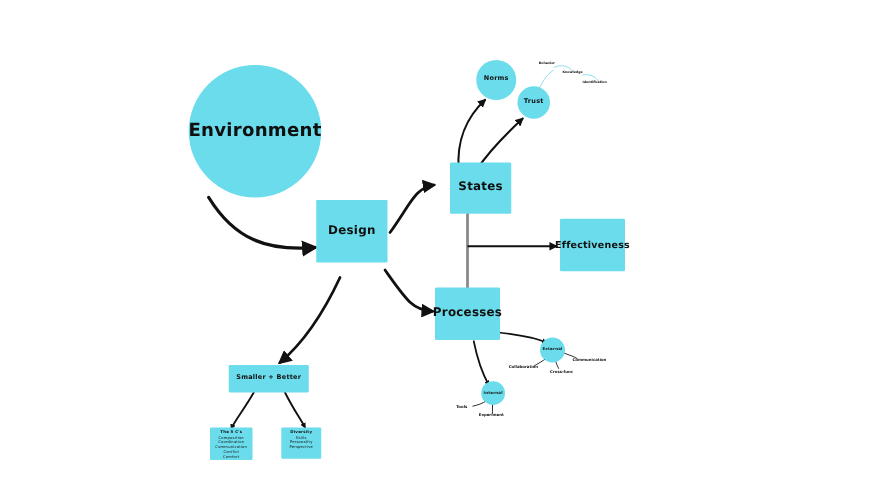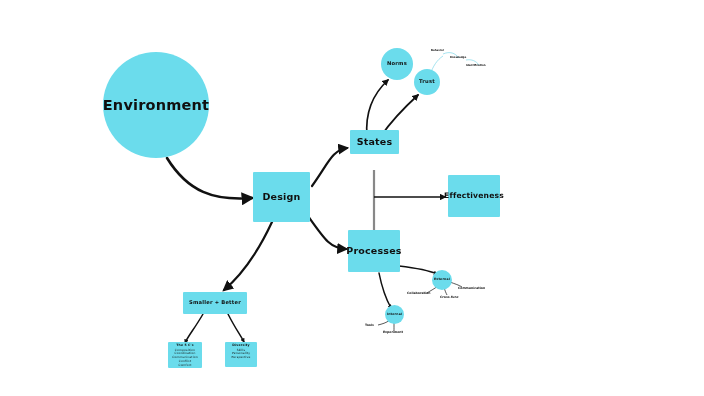--- a/index.html
+++ b/index.html
@@ -33,21 +33,21 @@
     text-align: center;
     color: #101010;
     background: #6BDCEC;
     font-weight: bold;
     letter-spacing: 0.2px;
     line-height: 1.15;
   }
   .node.circle { border-radius: 50%; }
   .node.rect { border-radius: 1px; }
 
-  .n-environment { font-size: 14.5px; }
+  .n-environment { font-size: 14.5px; margin-left: 48px; }
   .n-mid { font-size: 9.5px; }
   .n-small { font-size: 7.6px; }
   .n-tiny { font-size: 5.2px; }
   .n-micro { font-size: 3.1px; }
 
   .sublist {
     margin-top: 1px;
     font-size: 2.9px;
     font-weight: normal;
     line-height: 1.32;
@@ -116,25 +116,25 @@
 
     <path d="M 438 286 C 434 289, 430 291, 427 293" fill="none" stroke="#111111" stroke-width="0.7"></path>
     <path d="M 444 287 C 445 291, 446 293, 447 295" fill="none" stroke="#111111" stroke-width="0.7"></path>
     <path d="M 450 282 C 455 284, 459 285, 462 287" fill="none" stroke="#111111" stroke-width="0.7"></path>
   </svg>
 
   <div class="node circle n-environment" style="left:103px; top:52px; width:106px; height:106px;">
     <span>Environment</span>
   </div>
 
-  <div class="node rect n-mid" style="left:253px; top:172px; width:57px; height:50px;">
+  <div class="node rect n-mid" style="left:253px; top:160px; width:57px; height:50px;">
     <span>Design</span>
   </div>
 
-  <div class="node rect n-mid" style="left:350px; top:130px; width:49px; height:24px;">
+  <div class="node rect n-mid" style="left:360px; top:130px; width:49px; height:41px;">
     <span>States</span>
   </div>
 
   <div class="node rect n-mid" style="left:348px; top:230px; width:52px; height:42px;">
     <span>Processes</span>
   </div>
 
   <div class="node rect n-small" style="left:448px; top:175px; width:52px; height:42px;">
     <span>Effectiveness</span>
   </div>

